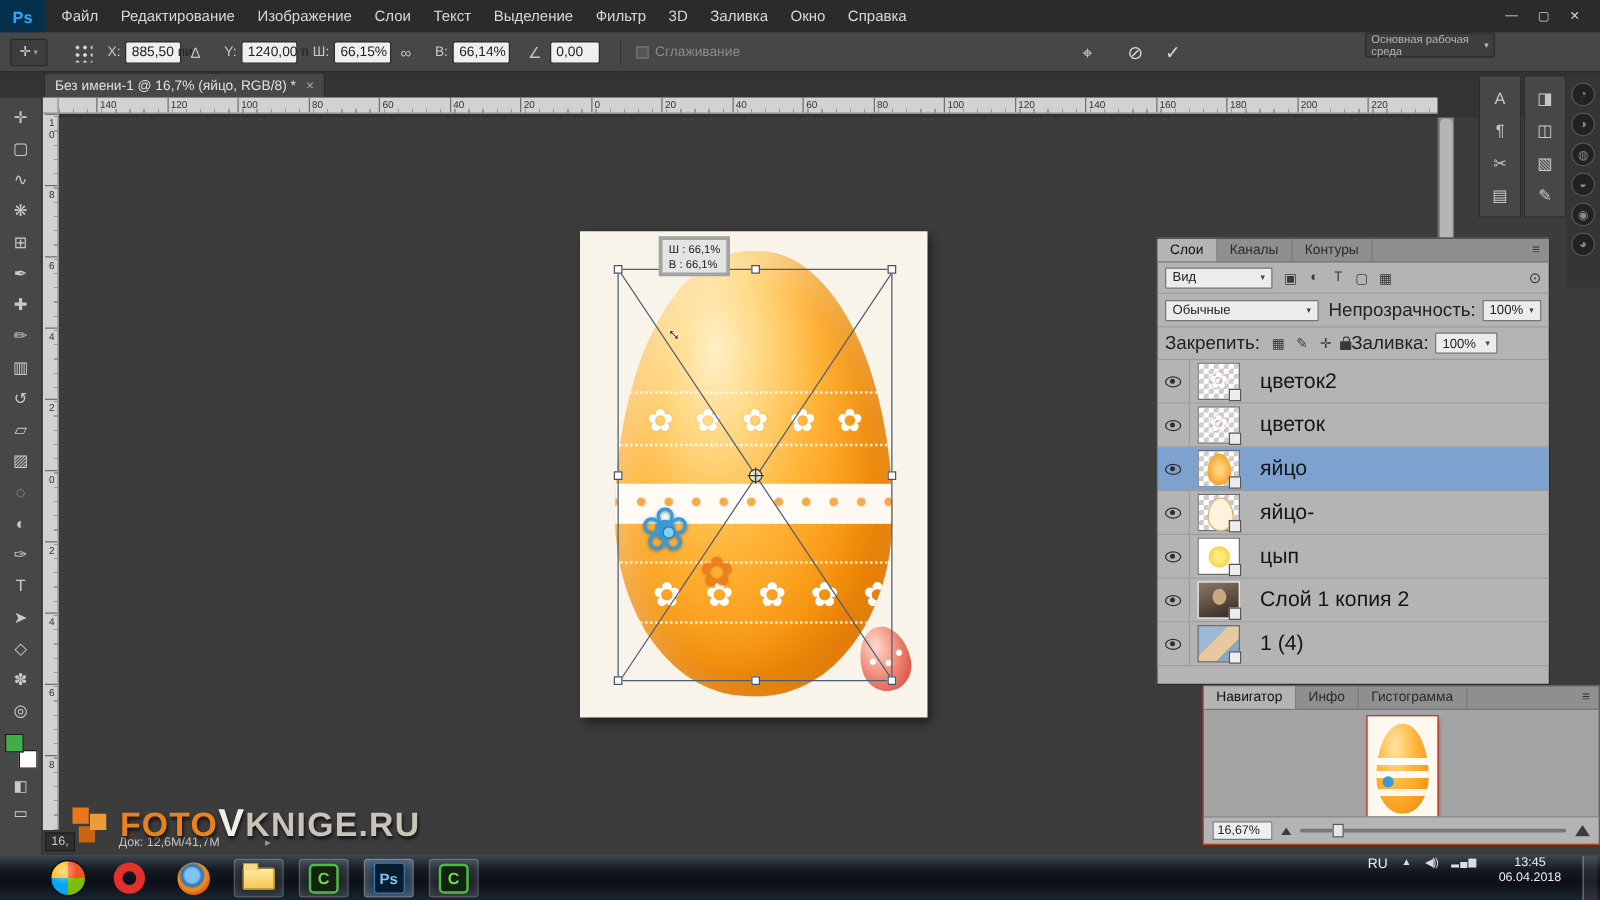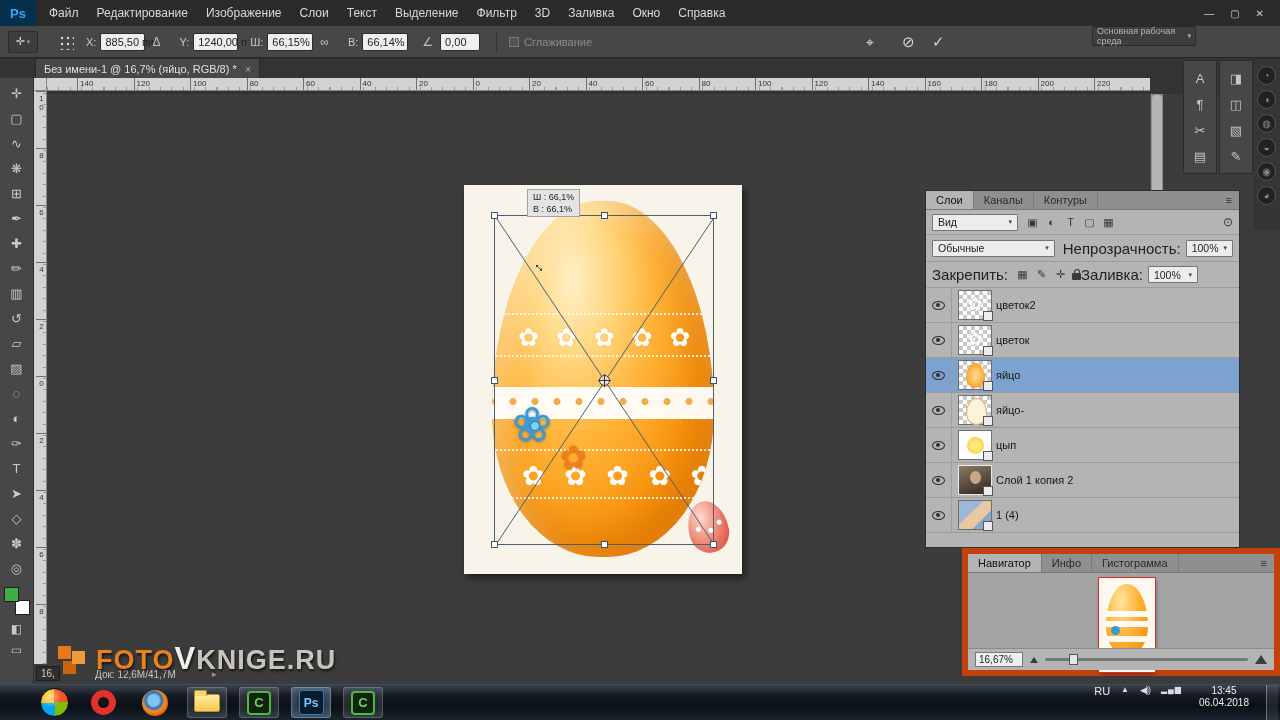--- a/index.html
+++ b/index.html
@@ -83,21 +83,21 @@
 .transform-box{position:absolute;left:494px;top:215px;width:220px;height:330px;border:1px solid #4d5d73;z-index:3}
 .tf-diagonals{position:absolute;left:0;top:0}
 .handle{position:absolute;width:7px;height:7px;background:#fff;border:1px solid #44536a}
 .h-tl{left:-4px;top:-4px}.h-tc{left:106px;top:-4px}.h-tr{right:-4px;top:-4px}
 .h-ml{left:-4px;top:161px}.h-mr{right:-4px;top:161px}
 .h-bl{left:-4px;bottom:-4px}.h-bc{left:106px;bottom:-4px}.h-br{right:-4px;bottom:-4px}
 .center-ref{position:absolute;left:104px;top:159px;width:11px;height:11px;border:1px solid #2f3b4c;border-radius:50%;background:rgba(255,255,255,.65)}
 .center-ref::before{content:"";position:absolute;left:4px;top:-2px;width:1px;height:13px;background:#2f3b4c}
 .center-ref::after{content:"";position:absolute;top:4px;left:-2px;height:1px;width:13px;background:#2f3b4c}
 .tf-cursor{position:absolute;left:534px;top:258px;z-index:8;font-size:14px;color:#000;text-shadow:0 0 2px #fff,0 0 2px #fff;transform:rotate(45deg)}
-.tf-tooltip{position:absolute;left:527px;top:189px;background:#e4e4e4;border:1px solid #a3a3a3;color:#222;font-size:9px;line-height:12px;padding:1px 5px;z-index:8;white-space:nowrap}
+.tf-tooltip{position:absolute;left:527px;top:189px;background:#e4e4e4;border:3px solid #a3a3a3;color:#222;font-size:9px;line-height:12px;padding:1px 5px;z-index:8;white-space:nowrap}
 
 
 .dock{position:absolute;top:60px;width:34px;background:#474747;border:1px solid #2c2c2c;z-index:4;display:flex;flex-direction:column;align-items:center;padding:4px 0}
 .dock-a{left:1183px}.dock-b{left:1219px}
 .dock-icon{width:24px;height:26px;display:flex;align-items:center;justify-content:center;color:#c6c6c6;font-size:13px}
 .dock-circles{position:absolute;left:1253px;top:60px;width:27px;height:170px;background:#353535;z-index:4;display:flex;flex-direction:column;align-items:center;gap:5px;padding-top:6px}
 .dock-circle{width:19px;height:19px;border-radius:50%;background:#222;border:1px solid #555;color:#8a8a8a;font-size:10px;display:flex;align-items:center;justify-content:center}
 
 
 .layers-panel{position:absolute;left:925px;top:190px;width:315px;height:358px;background:#b4b4b4;border:1px solid #2e2e2e;z-index:6;overflow:hidden}
@@ -126,24 +126,24 @@
 .thumb .badge{position:absolute;right:-2px;bottom:-2px;width:10px;height:10px;background:#ececec;border:1px solid #555}
 .thumb.flower::before{content:"✿";position:absolute;left:0;right:0;top:2px;text-align:center;font-size:18px;color:#fff;text-shadow:0 0 2px #b88}
 .thumb.egg-orange::before{content:"";position:absolute;left:7px;top:2px;width:19px;height:25px;border-radius:50%/60% 60% 42% 42%;background:radial-gradient(#ffd27a 20%,#f08a00)}
 .thumb.egg-light::before{content:"";position:absolute;left:7px;top:2px;width:19px;height:25px;border-radius:50%/60% 60% 42% 42%;background:#fdf3dd;border:1px solid #dcb26e}
 .thumb.chick{background:#fff}
 .thumb.chick::before{content:"";position:absolute;left:8px;top:6px;width:17px;height:17px;border-radius:50%;background:radial-gradient(#ffe97a,#f7c factor)}
 .thumb.chick::before{content:"";position:absolute;left:8px;top:6px;width:17px;height:17px;border-radius:50%;background:radial-gradient(#ffe97a 30%,#f5c32a)}
 .thumb.photo{background:linear-gradient(160deg,#8a7a66 0%,#5a4c3e 55%,#2e2620 100%);border:1px solid #e8e8e8}
 .thumb.photo::before{content:"";position:absolute;left:11px;top:5px;width:11px;height:13px;border-radius:50%;background:#c9a886}
 .thumb.collage{background:linear-gradient(135deg,#9ab8d8 0 40%,#e8c8a0 40% 70%,#88a8c8 70%)}
-.layer-name{margin-left:4px;font-size:11px;color:#151515;white-space:nowrap}
-
-
-.navigator{position:absolute;left:962px;top:548px;width:318px;height:128px;background:#4c1d95;border:6px solid #c2410c;z-index:7}
+.layer-name{margin-left:16px;font-size:17px;color:#151515;white-space:nowrap}
+
+
+.navigator{position:absolute;left:962px;top:548px;width:318px;height:128px;background:#4c1d95;border:1px solid #c2410c;z-index:7}
 .nav-body{position:absolute;left:0;top:19px;right:0;bottom:22px;background:#a4a4a4}
 .nav-doc{position:absolute;left:131px;top:5px;width:56px;height:94px;background:#fdf9f0;outline:1px solid #d83028;box-shadow:1px 2px 4px rgba(0,0,0,.4)}
 .mini-egg{margin:6px auto 0;width:42px;height:72px;border-radius:50%/60% 60% 42% 42%;
  background-image:linear-gradient(transparent 0 38%,rgba(255,255,255,.95) 38% 46%,transparent 46% 52%,rgba(255,255,255,.95) 52% 60%,transparent 60% 72%,rgba(255,255,255,.9) 72% 80%,transparent 80%),radial-gradient(ellipse at 36% 25%,#ffe4a0 0%,#ffb337 45%,#ef8400 100%)}
 .mini-dot{position:absolute;left:12px;top:48px;width:9px;height:9px;border-radius:50%;background:#3a9ad6}
 .nav-bottom{position:absolute;left:0;bottom:0;height:22px;width:100%;background:#b4b4b4;border-top:1px solid #8a8a8a;display:flex;align-items:center;gap:7px;padding:0 7px}
 .nav-zoom-field{background:#efefef;border:1px solid #777;color:#222;font-size:10px;height:15px;padding:0 3px;width:48px;display:flex;align-items:center}
 .mt{width:0;height:0;border-left:4px solid transparent;border-right:4px solid transparent;border-bottom:6px solid #3c3c3c}
 .mt.big{border-left-width:6px;border-right-width:6px;border-bottom-width:9px}
 .nav-slider{flex:1;height:3px;background:#777;position:relative;border-radius:2px}

